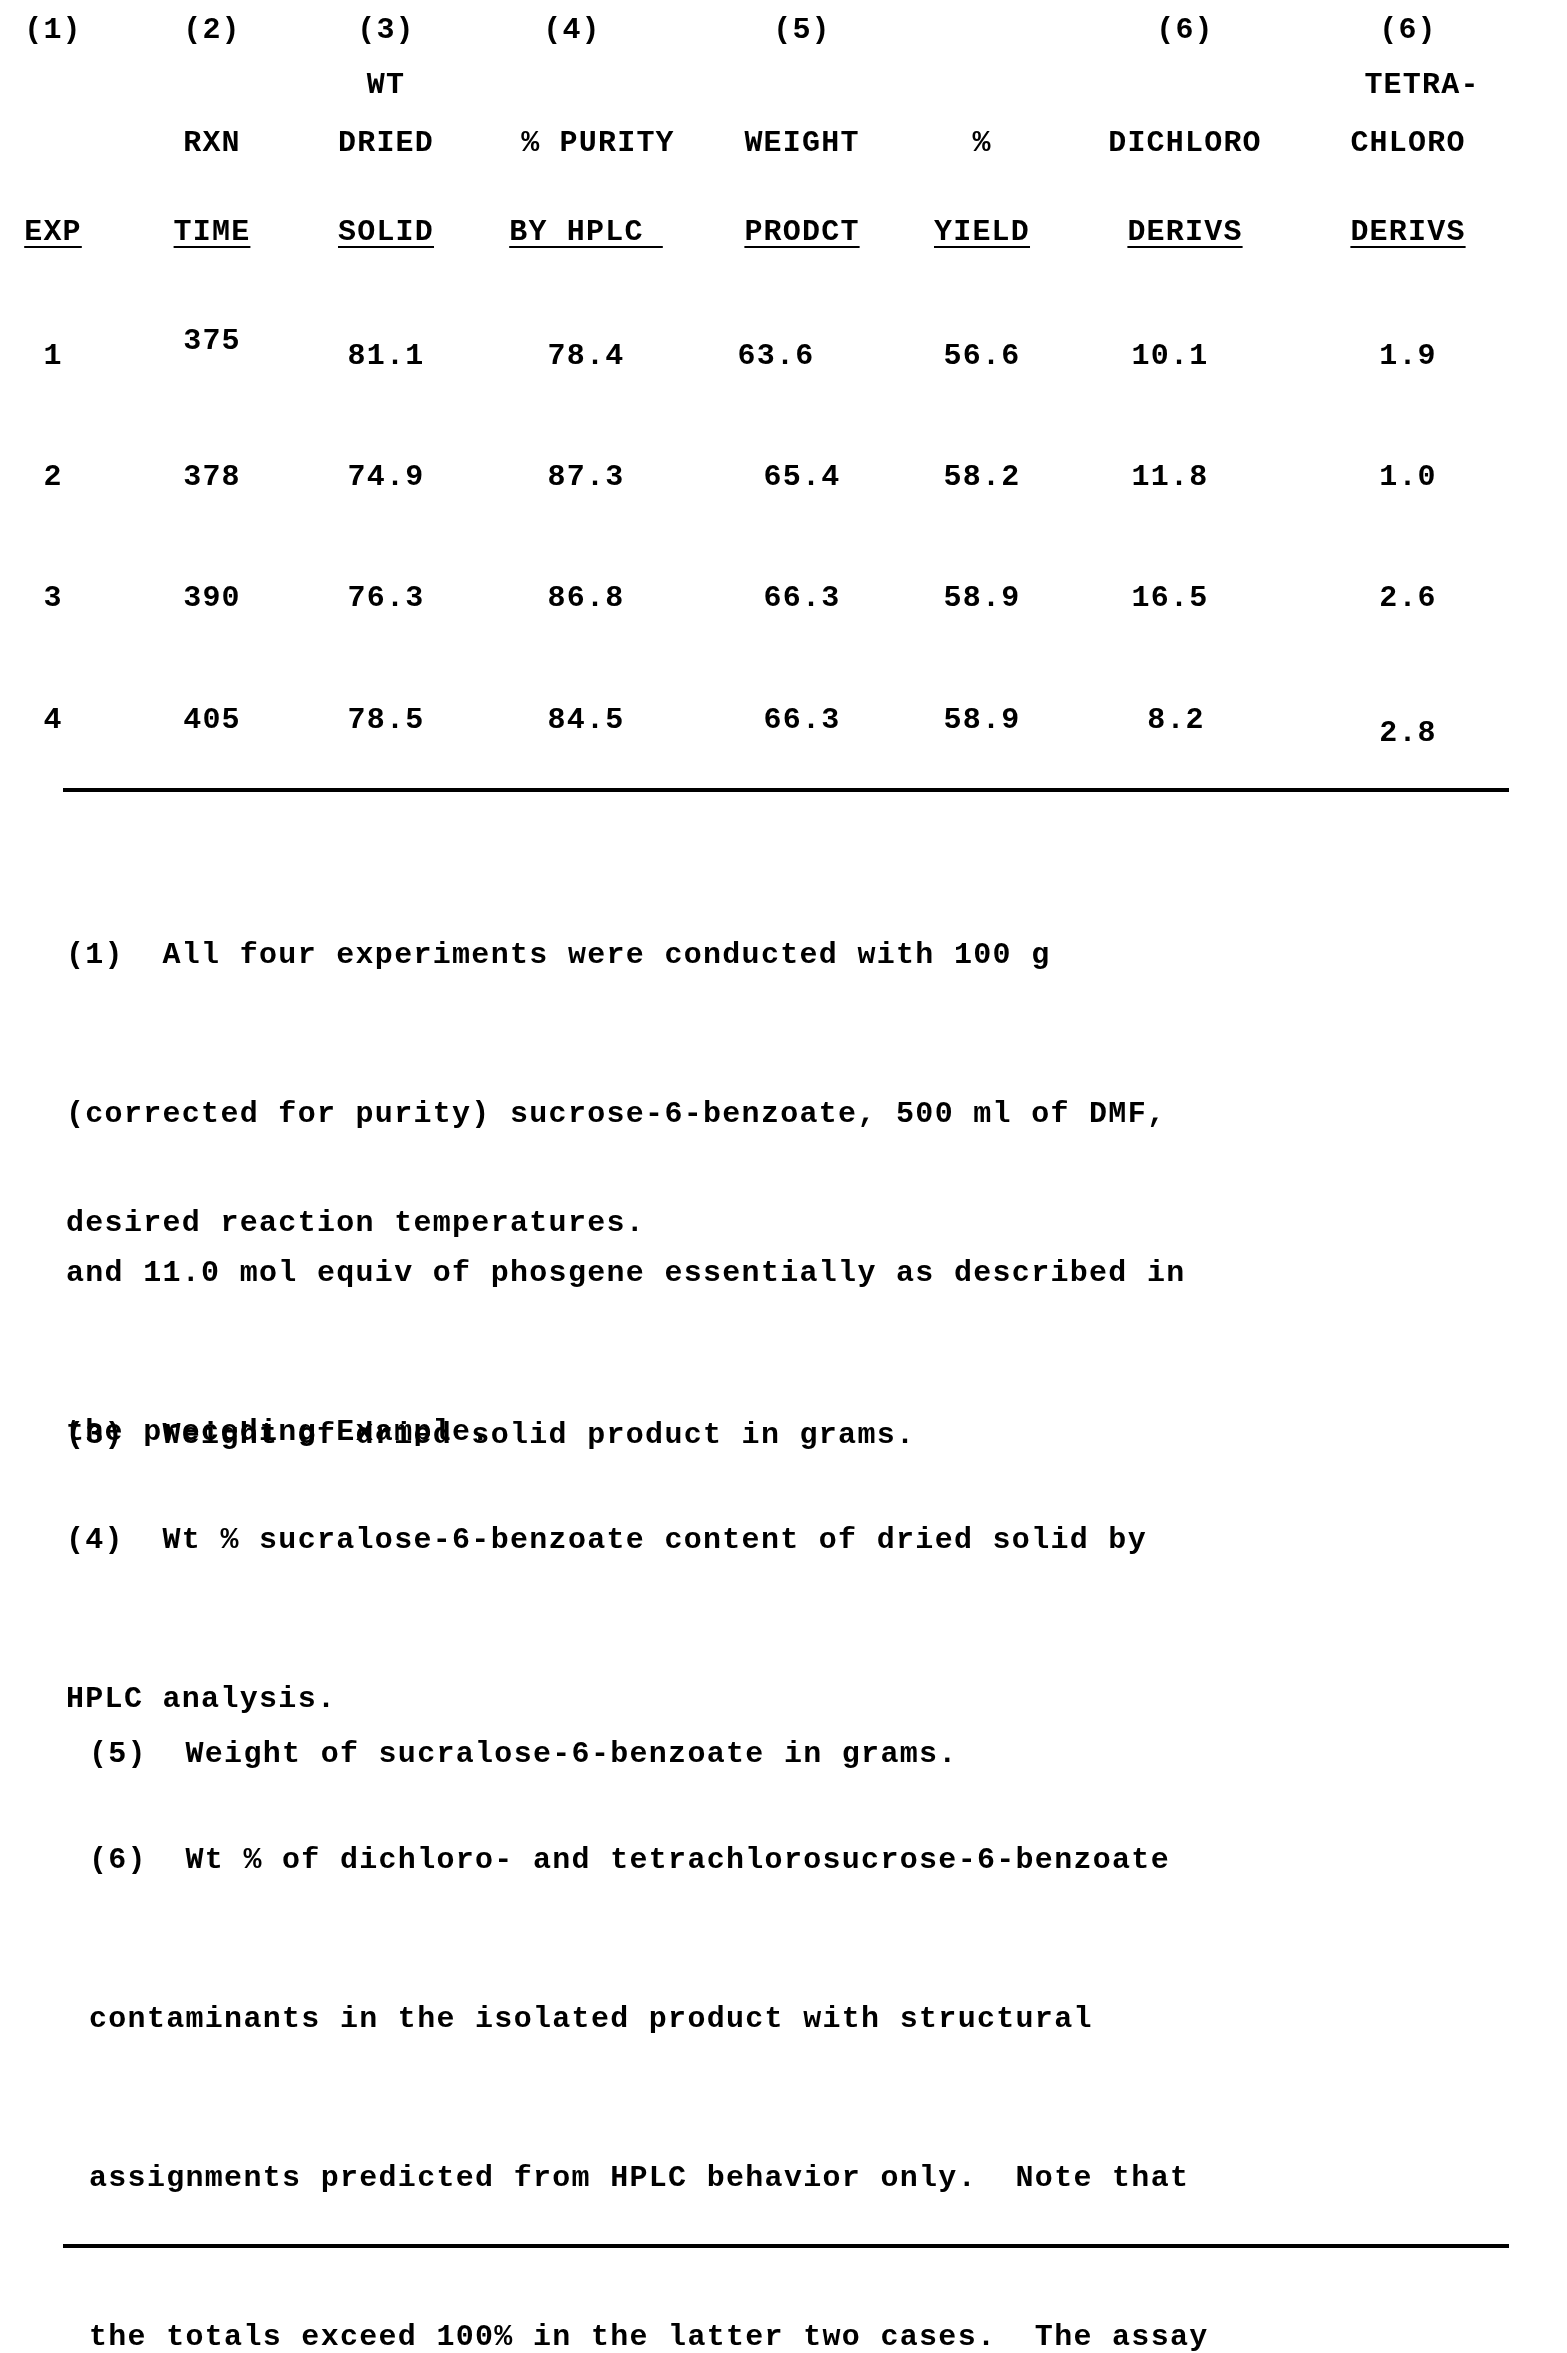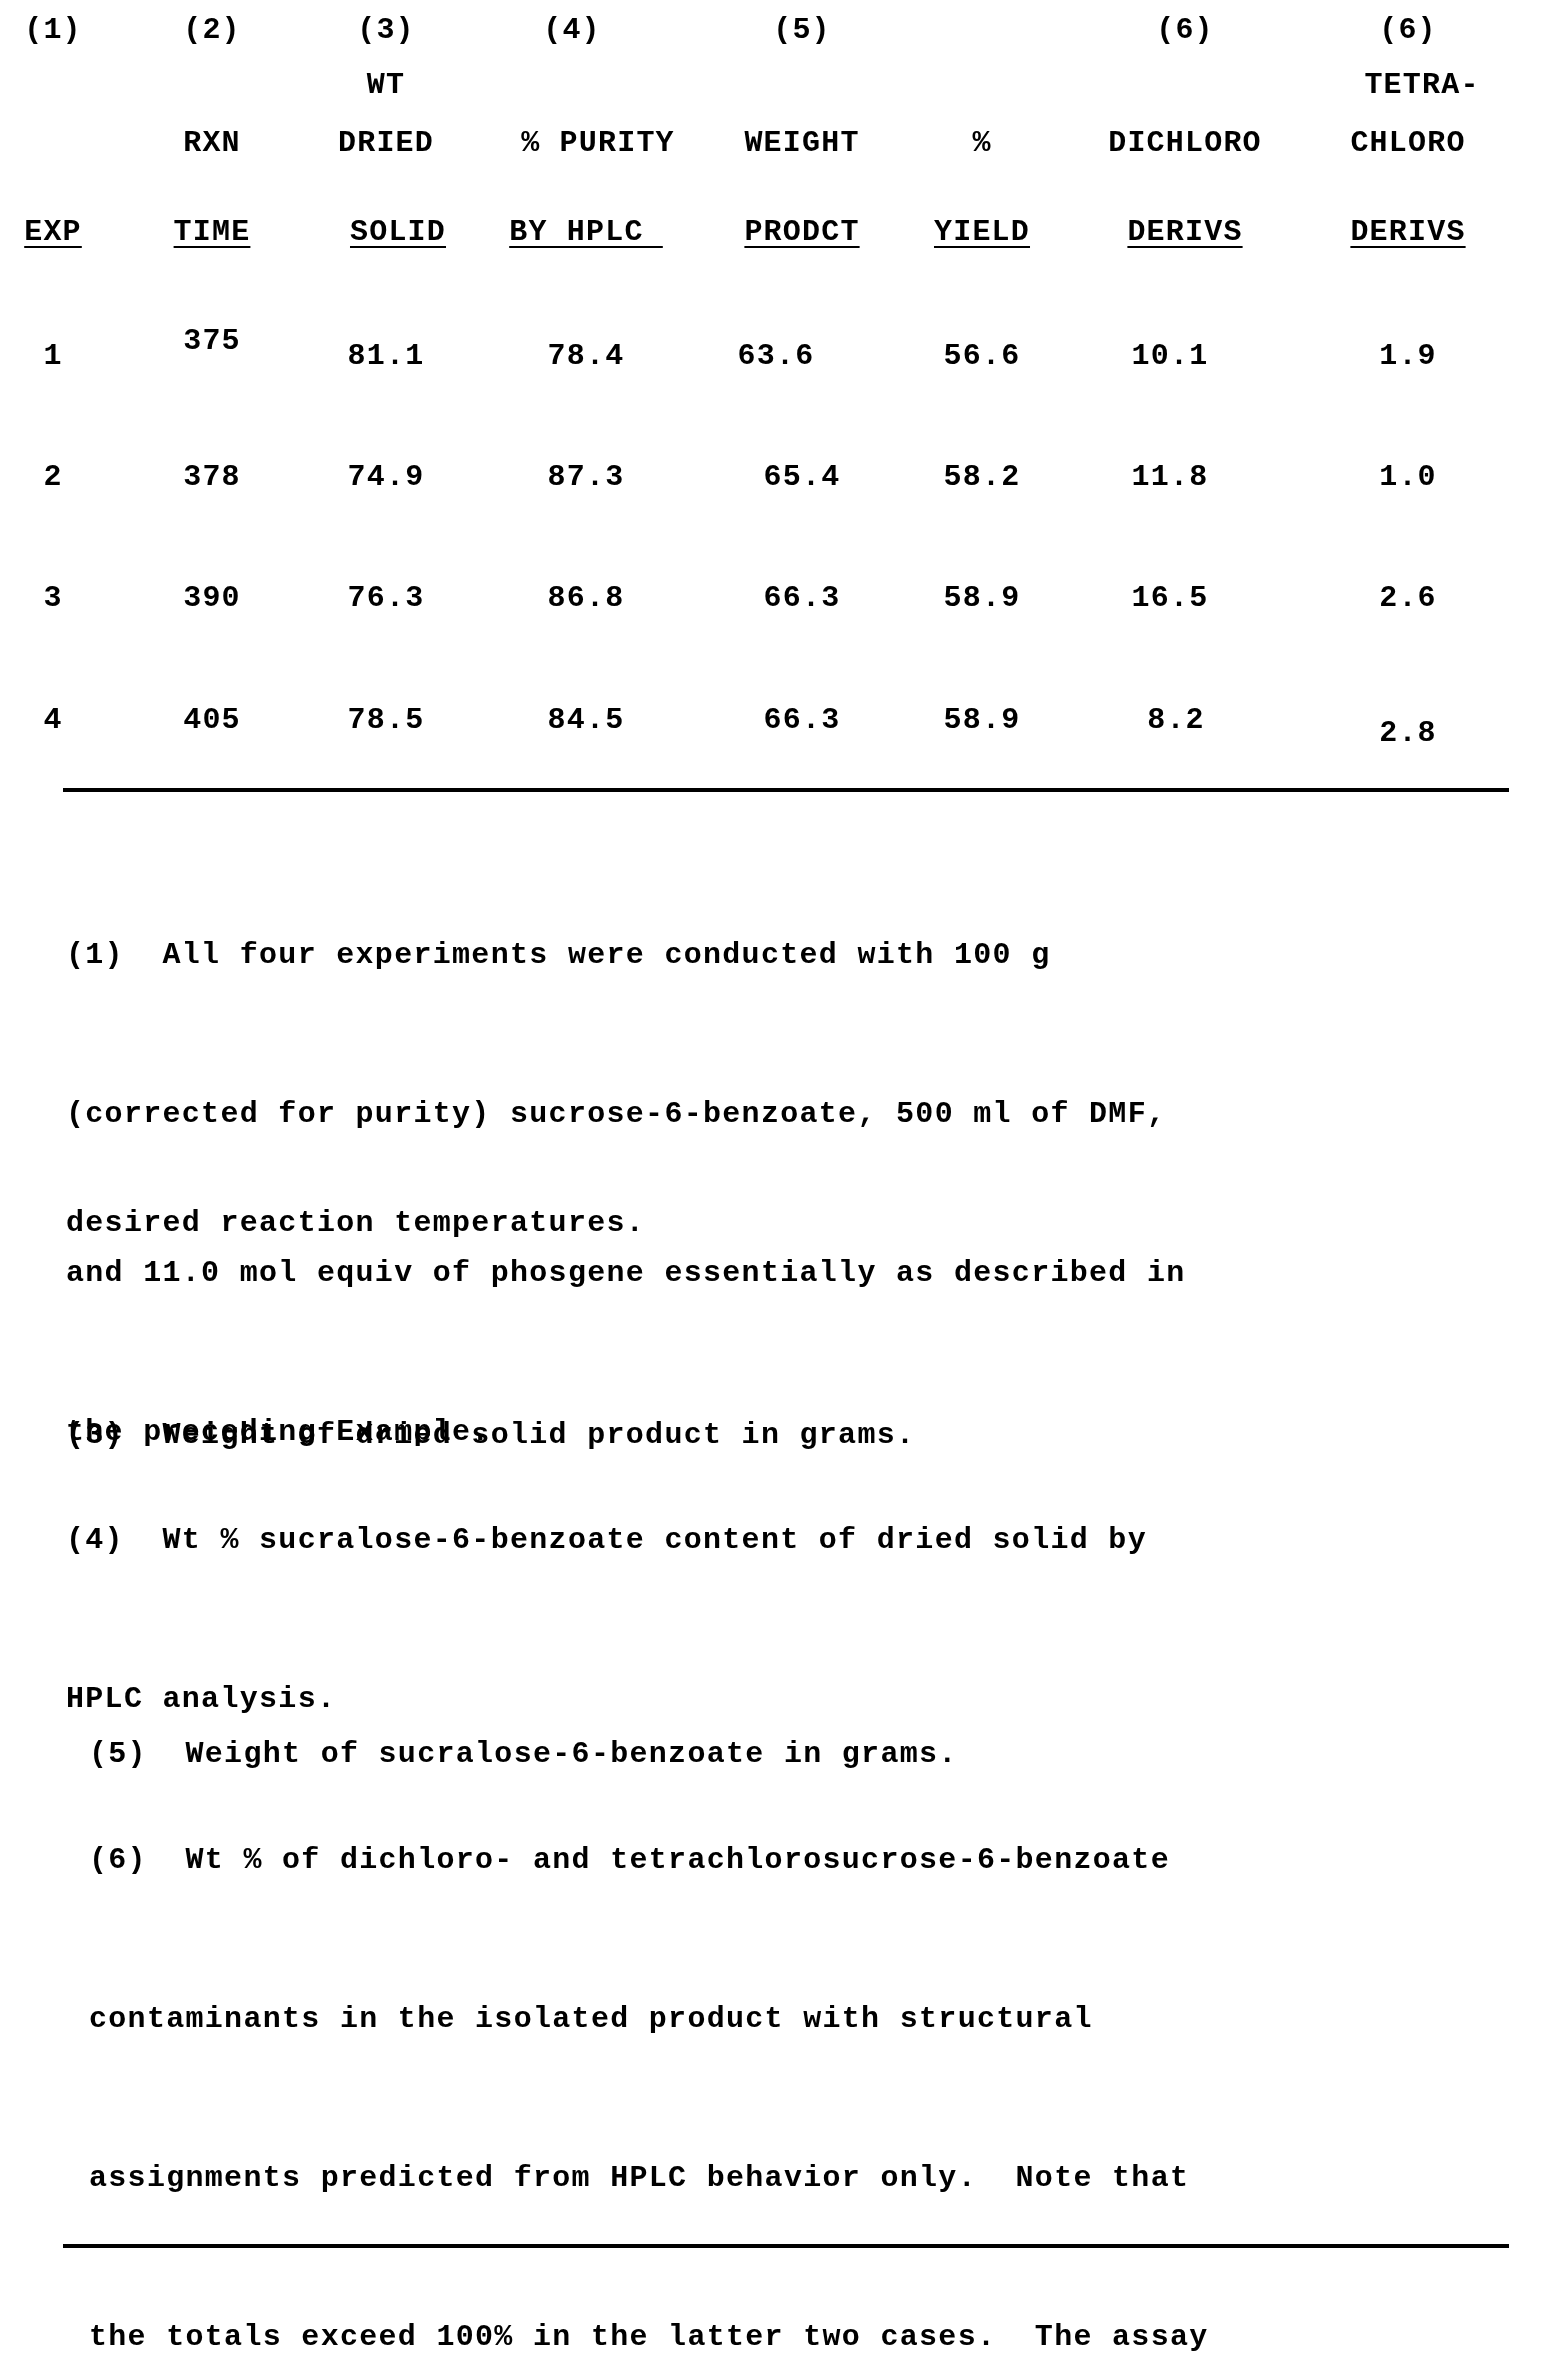--- a/index.html
+++ b/index.html
@@ -101,21 +101,21 @@
       <span class="cell" style="left:598px; top:128px;">% PURITY</span>
       <span class="cell" style="left:802px; top:128px;">WEIGHT</span>
       <span class="cell" style="left:982px;top:128px;">%</span>
       <span class="cell" style="left:1185px;top:128px;">DICHLORO</span>
       <span class="cell" style="left:1408px;top:128px;">CHLORO</span>
     </div>
 
     <div class="trow">
       <span class="cell ul" style="left:53px;  top:217px;">EXP</span>
       <span class="cell ul" style="left:212px; top:217px;">TIME</span>
-      <span class="cell ul" style="left:398px; top:217px;">SOLID</span>
+      <span class="cell ul" style="left:386px; top:217px;">SOLID</span>
       <span class="cell ul" style="left:586px; top:217px;">BY HPLC </span>
       <span class="cell ul" style="left:802px; top:217px;">PRODCT</span>
       <span class="cell ul" style="left:982px;top:217px;">YIELD</span>
       <span class="cell ul" style="left:1185px;top:217px;">DERIVS</span>
       <span class="cell ul" style="left:1408px;top:217px;">DERIVS</span>
     </div>
 
     <div class="trow">
       <span class="cell" style="left:53px;  top:341px;">1</span>
       <span class="cell" style="left:212px; top:326px;">375</span>

